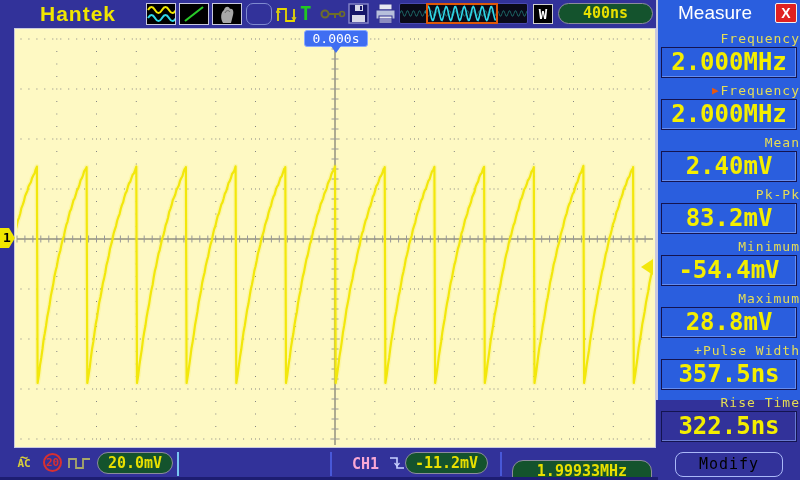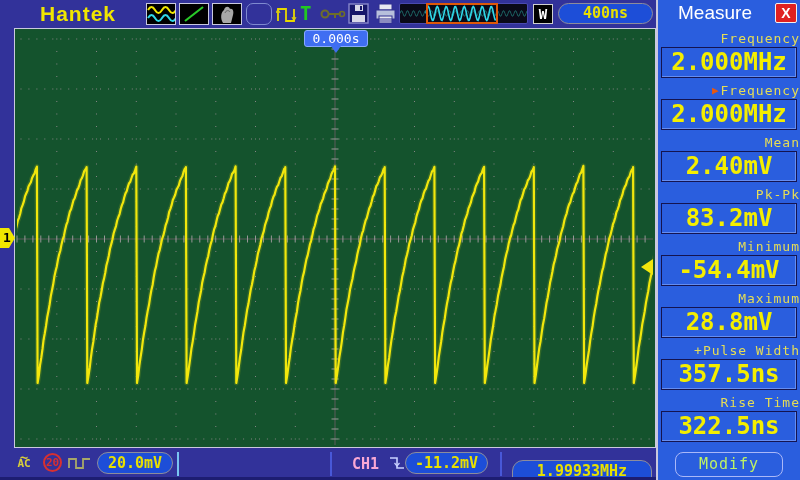--- a/index.html
+++ b/index.html
@@ -21,26 +21,26 @@
   .pulse-ico{left:276px;} .t-ico{left:300px;top:2px;font-size:19px;font-weight:bold;color:#22c822;
              font-family:"DejaVu Sans Mono",monospace;}
   .key-ico{left:320px;top:6px;} .floppy-ico{left:348px;} .print-ico{left:374px;}
   .preview{position:absolute;left:399px;top:3px;width:129px;height:21px;background:#0a0a18;
            border:1px solid #4a4ab0;box-sizing:border-box;border-radius:2px;}
   .preview-win{position:absolute;left:26px;top:-1px;width:72px;height:21px;
            border:2px solid #e05808;box-sizing:border-box;}
   .w-ico{position:absolute;left:533px;top:4px;width:20px;height:20px;background:#000;
          border:1px solid #d0d0d0;box-sizing:border-box;color:#fff;font-weight:bold;
          font-size:14px;text-align:center;line-height:18px;font-family:"DejaVu Sans Mono",monospace;}
-  .pill{background:#1d4ed8;border:1px solid #8c8c9c;border-radius:11px;box-sizing:border-box;
+  .pill{background:#14532d;border:1px solid #8c8c9c;border-radius:11px;box-sizing:border-box;
         color:#e8e000;font-family:"DejaVu Sans Mono",monospace;font-weight:bold;
         text-align:center;}
   .tb-pill{position:absolute;left:558px;top:3px;width:95px;height:21px;font-size:15px;line-height:19px;}
   
-  .screen{position:absolute;left:14px;top:28px;width:642px;height:420px;background:#14532d;
+  .screen{position:absolute;left:14px;top:28px;width:642px;height:420px;background:#fef9c3;
           border:1px solid #c9c9de;box-sizing:border-box;}
   .screen svg{position:absolute;left:0;top:0;}
   .time-tag{position:absolute;left:289px;top:1px;width:64px;height:17px;background:#3f6ef2;
             border:1px solid #88a8ff;border-radius:3px;box-sizing:border-box;z-index:5;
             color:#fff;font-size:13px;line-height:15px;text-align:center;
             font-family:"DejaVu Sans Mono",monospace;}
   .time-tag:after{content:"";position:absolute;left:50%;top:15px;margin-left:-5px;
             border-left:5px solid transparent;border-right:5px solid transparent;
             border-top:7px solid #3f6ef2;}
   .ch-marker{position:absolute;left:0;top:228px;width:15px;height:20px;background:#f0e600;
@@ -61,41 +61,41 @@
   .probe-ico{position:absolute;left:68px;top:8px;}
   .vdiv-pill{position:absolute;left:97px;top:4px;width:76px;height:22px;font-size:15px;line-height:20px;}
   .sep{position:absolute;top:4px;width:2px;height:24px;background:#4858d8;}
   .sep.bright{background:#79c4f2;width:2px;}
   .ch-label{position:absolute;left:352px;top:7px;color:#f9a8d4;font-weight:bold;font-size:15px;
           font-family:"DejaVu Sans Mono",monospace;}
   .slope-ico{position:absolute;left:388px;top:6px;}
   .trig-pill{position:absolute;left:405px;top:4px;width:83px;height:22px;font-size:15px;line-height:20px;}
   .cnt-pill{position:absolute;left:512px;top:4px;width:140px;height:34px;font-size:15px;line-height:20px;margin-top:8px;}
   
-  .mpanel{position:absolute;left:656px;top:0;width:144px;height:480px;background:#2a5ede;
+  .mpanel{position:absolute;left:656px;top:0;width:144px;height:400px;background:#2a5ede;
           border-left:2px solid #c9c9de;box-sizing:border-box;}
   .mp-header{position:relative;height:28px;}
   .mp-title{position:absolute;left:0;right:28px;top:2px;text-align:center;color:#fff;
           font-size:19px;font-family:"Liberation Sans",sans-serif;}
   .mp-close{position:absolute;right:3px;top:3px;width:22px;height:20px;background:#e02020;
           border:1px solid #f0f0f0;box-sizing:border-box;border-radius:2px;color:#fff;
           font-weight:bold;font-size:14px;text-align:center;line-height:18px;cursor:default;}
   .mp-items{position:absolute;left:0;top:30px;width:100%;}
   .mp-item{height:52px;}
   .mp-label-row{display:flex;justify-content:flex-end;align-items:center;height:17px;
           color:#e6dd55;font-size:13px;letter-spacing:1px;
           font-family:"DejaVu Sans Mono",monospace;white-space:pre;}
   .mp-marker{color:#e85810;font-size:11px;margin-right:1px;}
   .mp-value{margin:0 3px;height:29px;line-height:28px;text-align:center;
           border:1px solid #141450;box-shadow:inset -1px -1px 0 rgba(150,180,255,.55);
           color:#f4ee00;font-weight:bold;font-size:24px;
           font-family:"DejaVu Sans Mono",monospace;}
   .mp-modify{position:absolute;left:17px;top:452px;width:108px;height:25px;border-radius:8px;
           border:1px solid #aab8f8;box-sizing:border-box;background:transparent;
-          color:#bef264;font-size:15px;text-align:center;line-height:23px;
+          color:#000000;font-size:15px;text-align:center;line-height:23px;
           font-family:"DejaVu Sans Mono",monospace;letter-spacing:1px;}
 </style>
 </head>
 <body>
 
 <div class="toolbar">
   <div class="brand">Hantek</div>
 
   <div class="tb-btn btn-wave">
     <svg width="28" height="20" viewBox="0 0 28 20">

